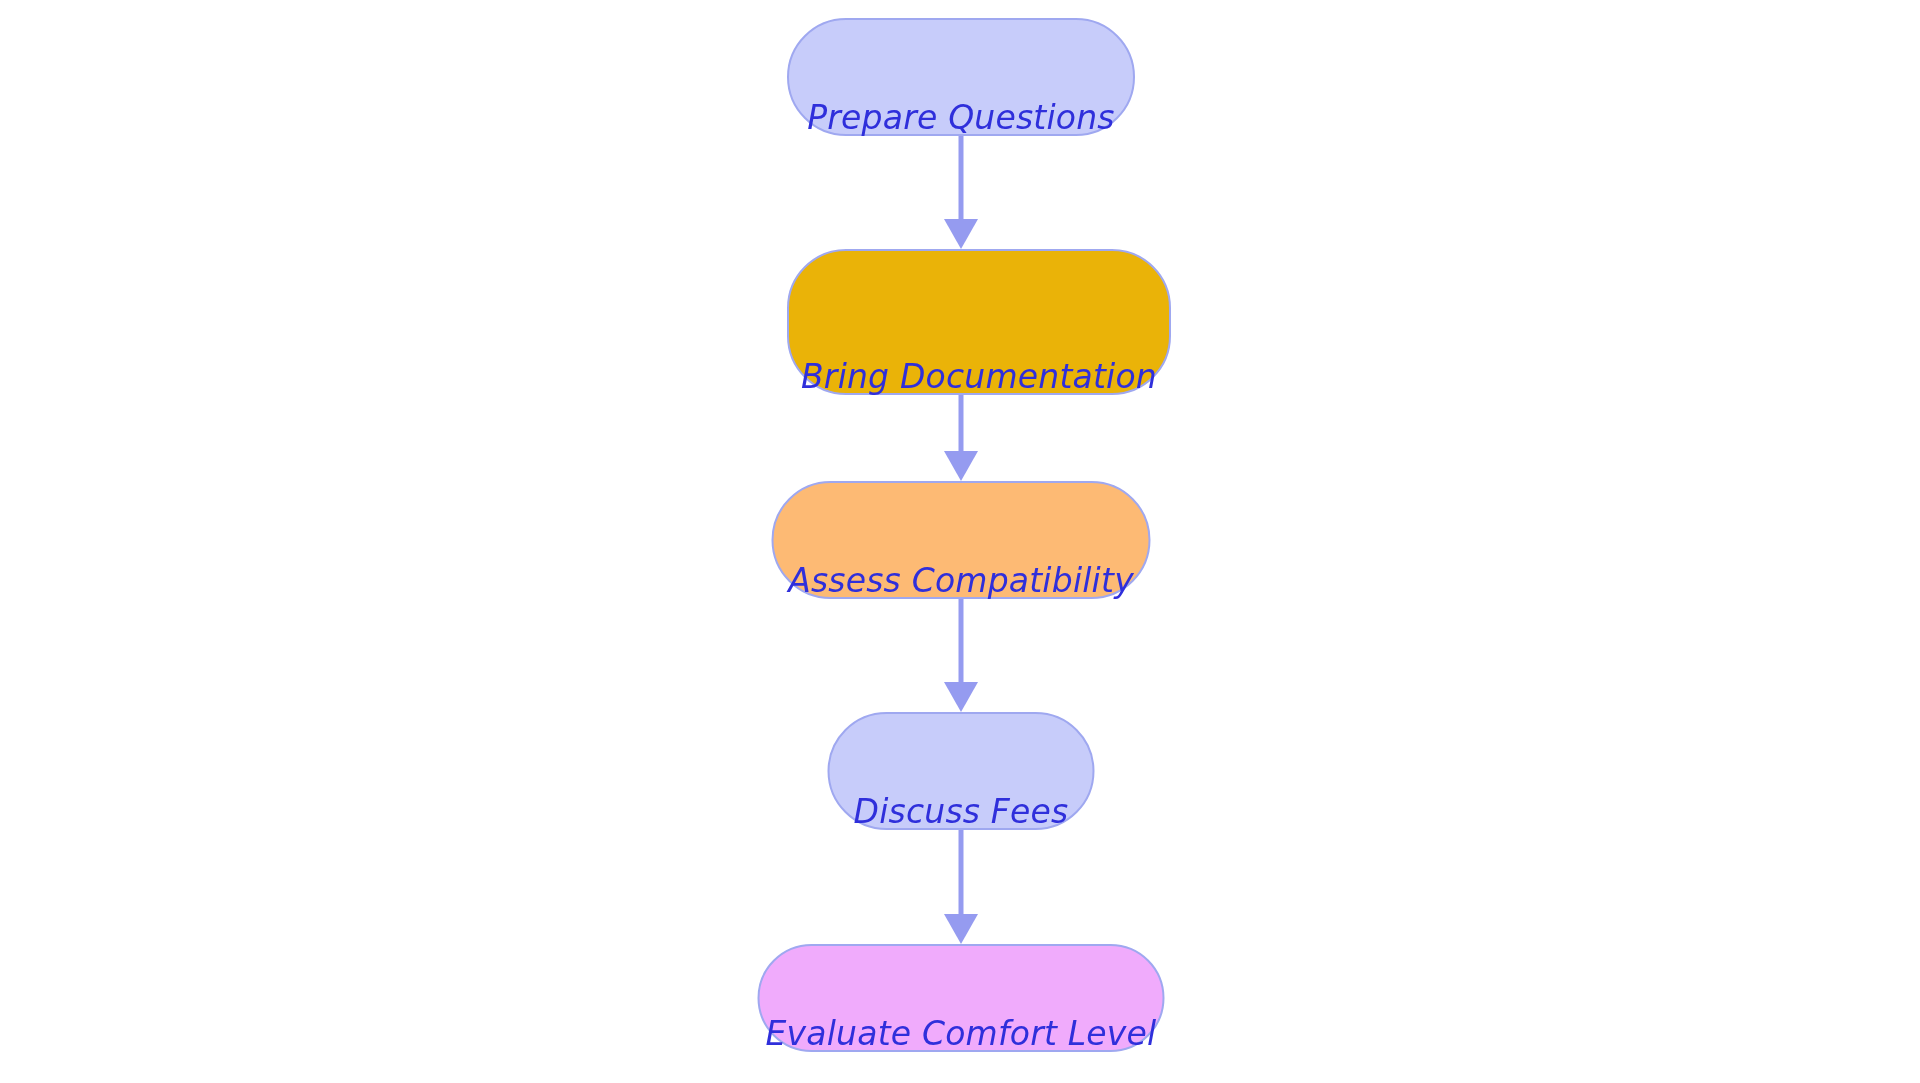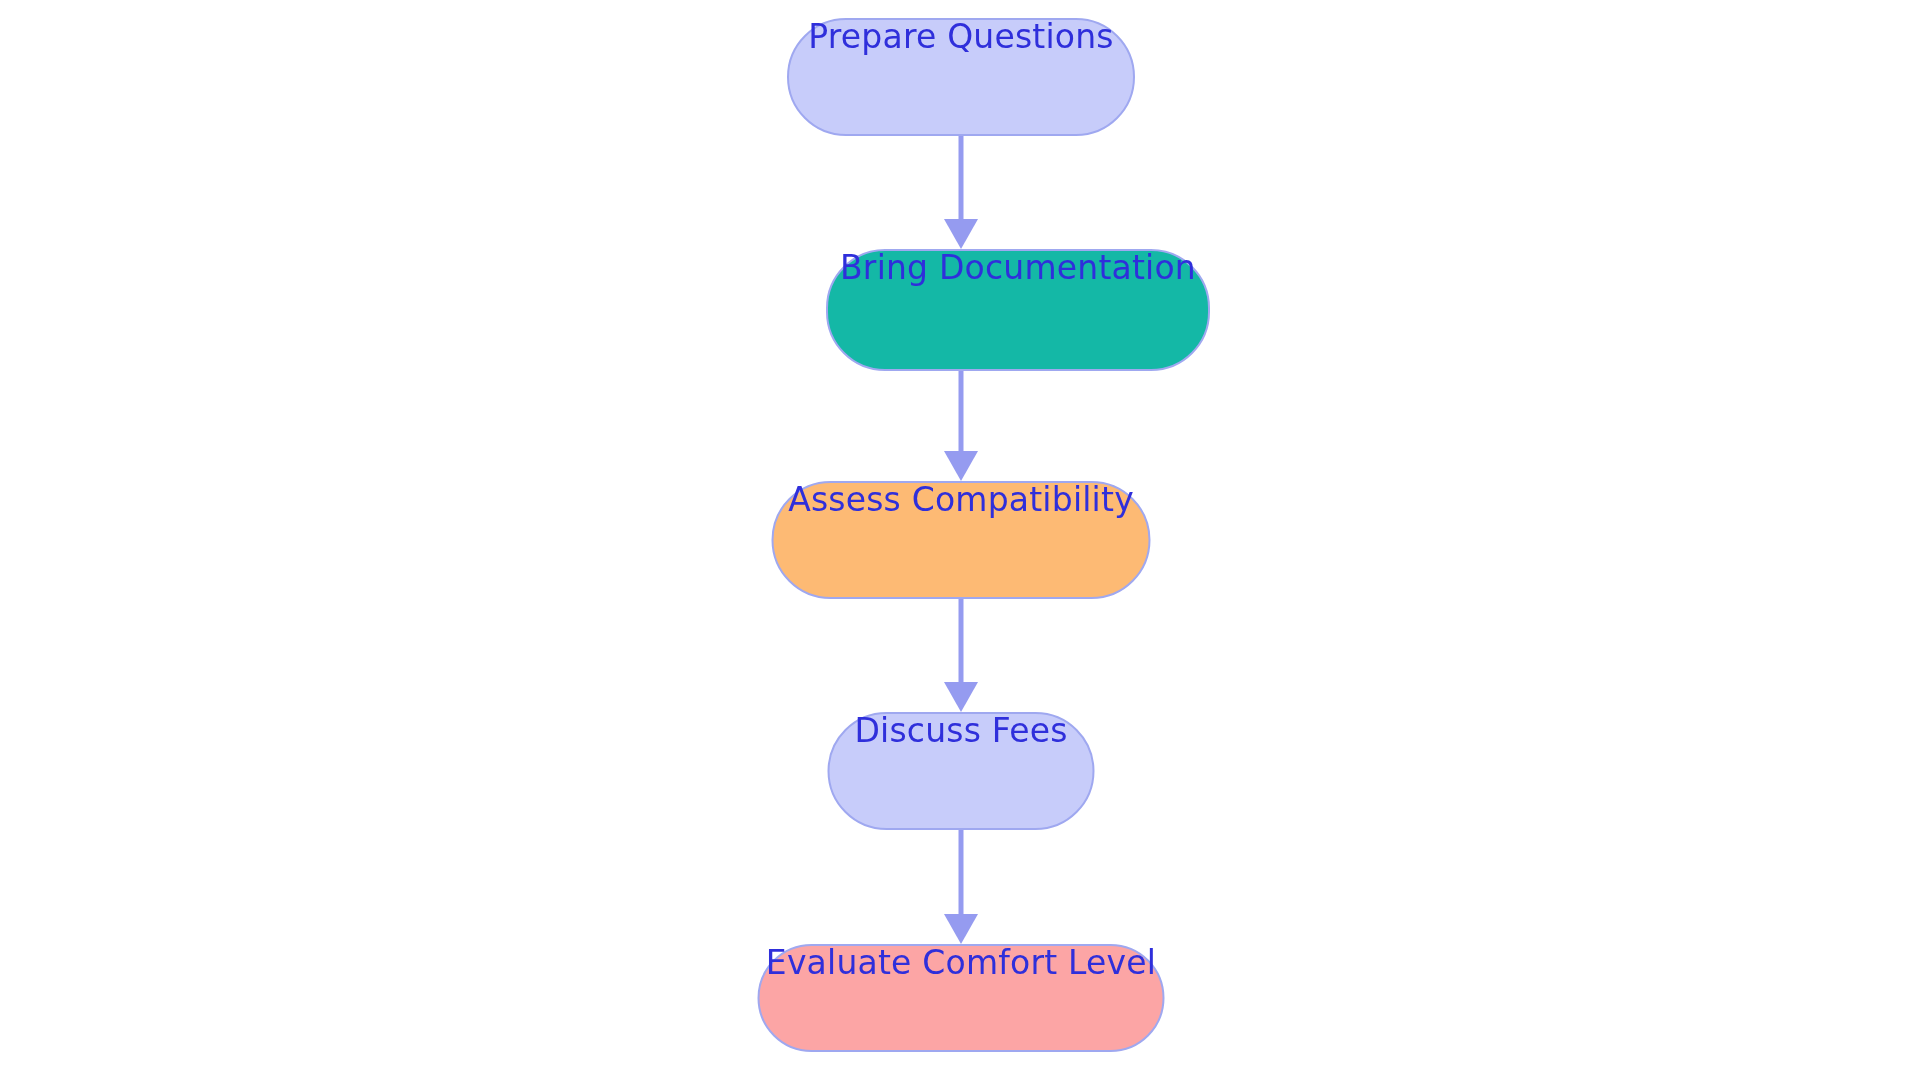--- a/index.html
+++ b/index.html
@@ -28,28 +28,29 @@
     left: 0;
     top: 0;
     width: 1920px;
     height: 1083px;
   }
 
   
   .flow-node {
     position: absolute;
     display: flex;
-    align-items: flex-start;
+    align-items: flex-end;
     justify-content: center;
     box-sizing: border-box;
     height: 118px;
     border-style: solid;
     border-width: 2px;
     border-radius: 59px;
     transform: translateX(-50%);
+    font-style: italic;
   }
 
   .flow-node-label {
     font-size: 33px;
     font-weight: 400;
     letter-spacing: 0.2px;
     line-height: 1;
     white-space: nowrap;
     user-select: none;
   }
@@ -77,27 +78,27 @@
           <line x1="961" y1="830" x2="961" y2="914" stroke="#959BF0" stroke-width="5"></line>
           <polygon points="944,914 978,914 961,944" fill="#959BF0"></polygon>
         </g>
       </g>
   </svg>
 
   <div id="nodes-layer">
       <div class="flow-node" style="left: 961px; top: 18px; width: 348px; height: 118px; border-radius: 59px; background: rgb(199, 204, 250); border-color: rgb(159, 168, 240);">
         <span class="flow-node-label" style="color: rgb(47, 47, 219);">Prepare Questions</span>
       </div>
-      <div class="flow-node" style="left: 1018px; top: 249px; width: 384px; height: 122px; border-radius: 59px; background: #14b8a6; border-color: rgb(159, 168, 240);">
+      <div class="flow-node" style="left: 979px; top: 249px; width: 384px; height: 146px; border-radius: 59px; background: #eab308; border-color: rgb(159, 168, 240);">
         <span class="flow-node-label" style="color: rgb(47, 47, 219);">Bring Documentation</span>
       </div>
       <div class="flow-node" style="left: 961px; top: 481px; width: 379px; height: 118px; border-radius: 59px; background: #fdba74; border-color: rgb(159, 168, 240);">
         <span class="flow-node-label" style="color: rgb(47, 47, 219);">Assess Compatibility</span>
       </div>
       <div class="flow-node" style="left: 961px; top: 712px; width: 267px; height: 118px; border-radius: 59px; background: rgb(199, 204, 250); border-color: rgb(159, 168, 240);">
         <span class="flow-node-label" style="color: rgb(47, 47, 219);">Discuss Fees</span>
       </div>
-      <div class="flow-node" style="left: 961px; top: 944px; width: 407px; height: 108px; border-radius: 59px; background: #fca5a5; border-color: rgb(159, 168, 240);">
+      <div class="flow-node" style="left: 961px; top: 944px; width: 407px; height: 108px; border-radius: 59px; background: #f0abfc; border-color: rgb(159, 168, 240);">
         <span class="flow-node-label" style="color: rgb(47, 47, 219);">Evaluate Comfort Level</span>
       </div>
     </div>
 
 </div>
 
 </body></html>

